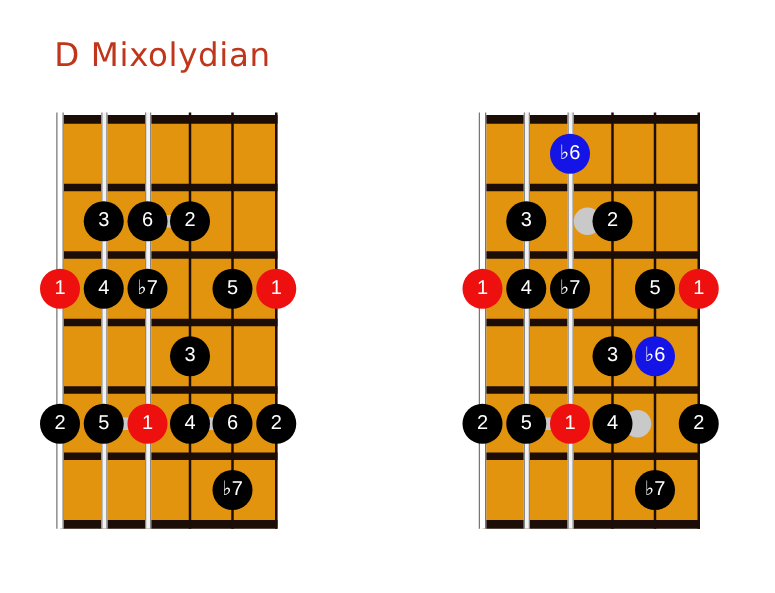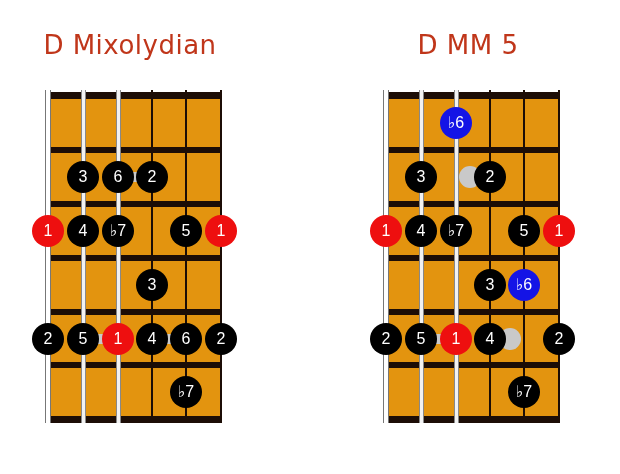--- a/index.html
+++ b/index.html
@@ -53,21 +53,20 @@
     <div class="dot black" style="left: 48px; top: 338.5px;"><span>2</span></div>
     <div class="dot black" style="left: 83px; top: 338.5px;"><span>5</span></div>
     <div class="dot red" style="left: 118px; top: 338.5px;"><span>1</span></div>
     <div class="dot black" style="left: 152px; top: 338.5px;"><span>4</span></div>
     <div class="dot black" style="left: 186px; top: 338.5px;"><span>6</span></div>
     <div class="dot black" style="left: 221px; top: 338.5px;"><span>2</span></div>
     <div class="dot black" style="left: 186px; top: 392px;"><span>♭7</span></div>
   </div>
 
 <div class="diagram" style="left:338px;">
-  <div class="title">D MM 5</div>
   <div class="board-container"></div>
 <div class="board" style="left: 48px; top: 92px; width: 174px; height: 328px; background: rgb(227, 148, 15);"></div>
     <div class="fret" style="left: 48px; top: 92px; width: 174px; height: 7px;"></div>
     <div class="fret" style="left: 48px; top: 147px; width: 174px; height: 6px;"></div>
     <div class="fret" style="left: 48px; top: 201px; width: 174px; height: 6px;"></div>
     <div class="fret" style="left: 48px; top: 255px; width: 174px; height: 6px;"></div>
     <div class="fret" style="left: 48px; top: 309px; width: 174px; height: 6px;"></div>
     <div class="fret" style="left: 48px; top: 362px; width: 174px; height: 6px;"></div>
     <div class="fret" style="left: 48px; top: 416px; width: 174px; height: 7px;"></div>
     <div class="nut" style="left: 45px; top: 90px; height: 333px;"></div>

